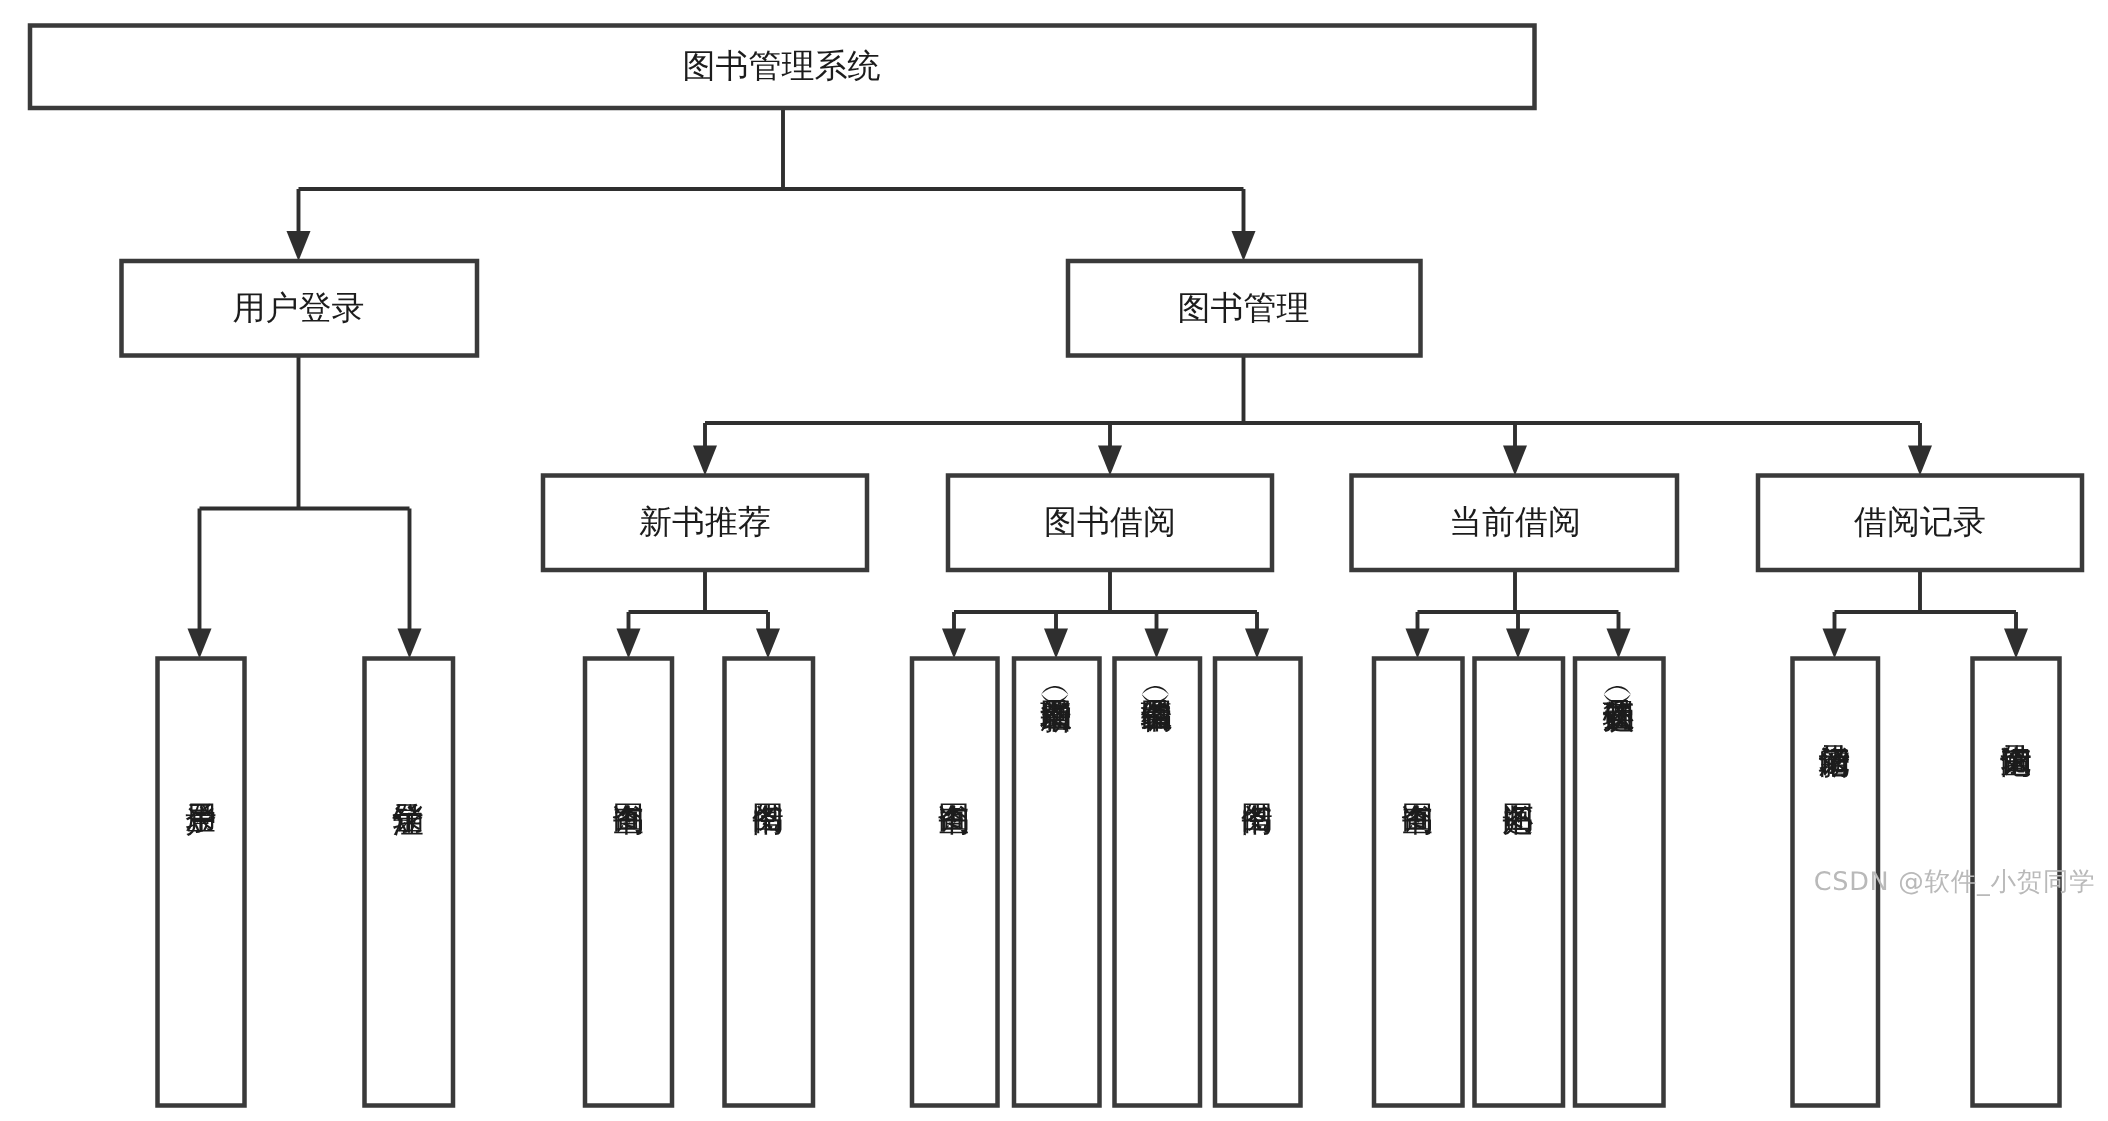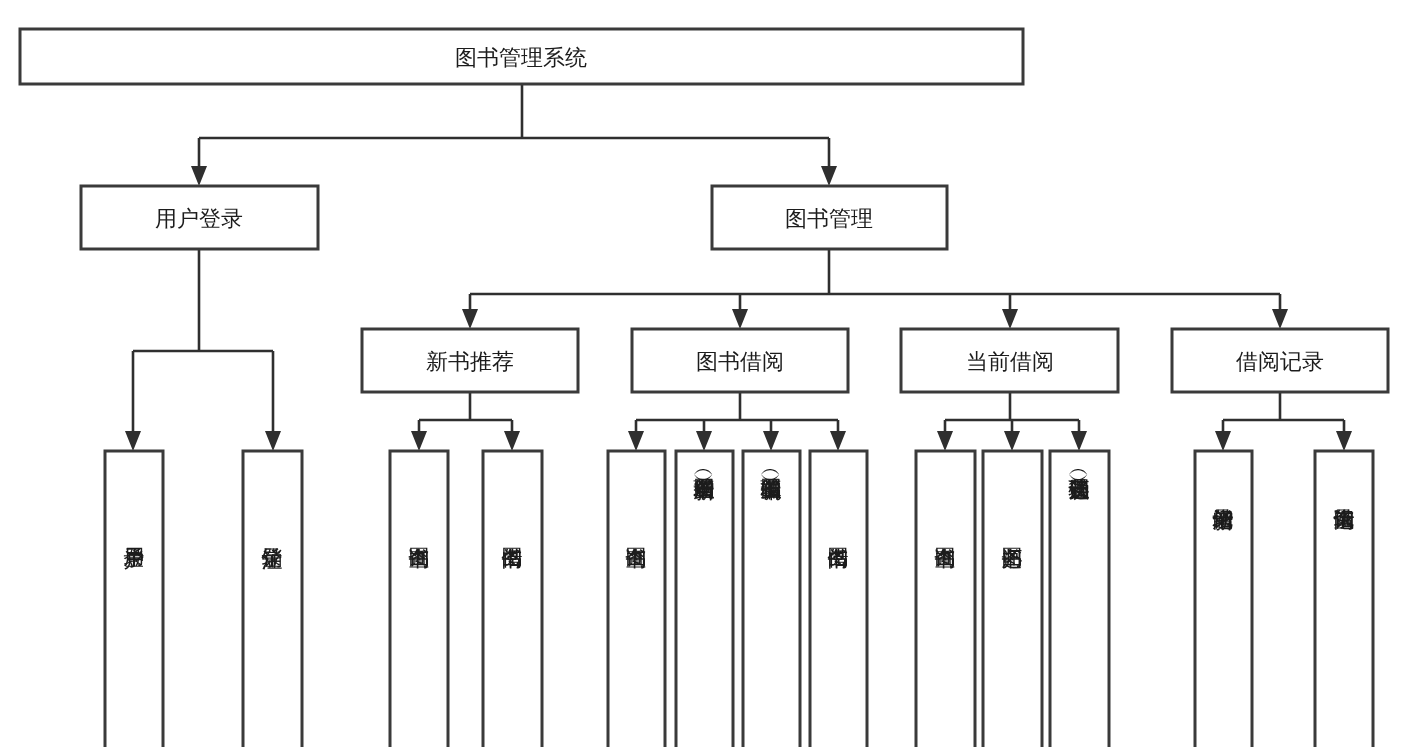--- a/index.html
+++ b/index.html
@@ -11,21 +11,21 @@
   body {
     width: 1405px;
     height: 747px;
     font-family: "DejaVu Sans", "Liberation Sans", sans-serif;
     position: relative;
     overflow: hidden;
   }
   #diagram-root {
     position: absolute;
     left: 0;
-    top: 16px;
+    top: 4px;
     width: 1405px;
     height: 601px;
   }
   svg.flow {
     display: block;
     width: 1405px;
     height: 747px;
   }
   .node-rect {
     fill: #ffffff;
@@ -236,13 +236,14 @@
       <text class="node-label vertical" x="1223" y="476">新增借阅记录</text>
     </g>
 
     <g>
       <rect class="node-rect leaf" x="1315" y="435" width="58" height="298"></rect>
       <text class="node-label vertical" x="1344" y="476">查询借阅记录</text>
     </g>
 
   </svg>
 
+  <div class="watermark">CSDN @软件_小贺同学</div>
 </div>
 
 </body></html>

